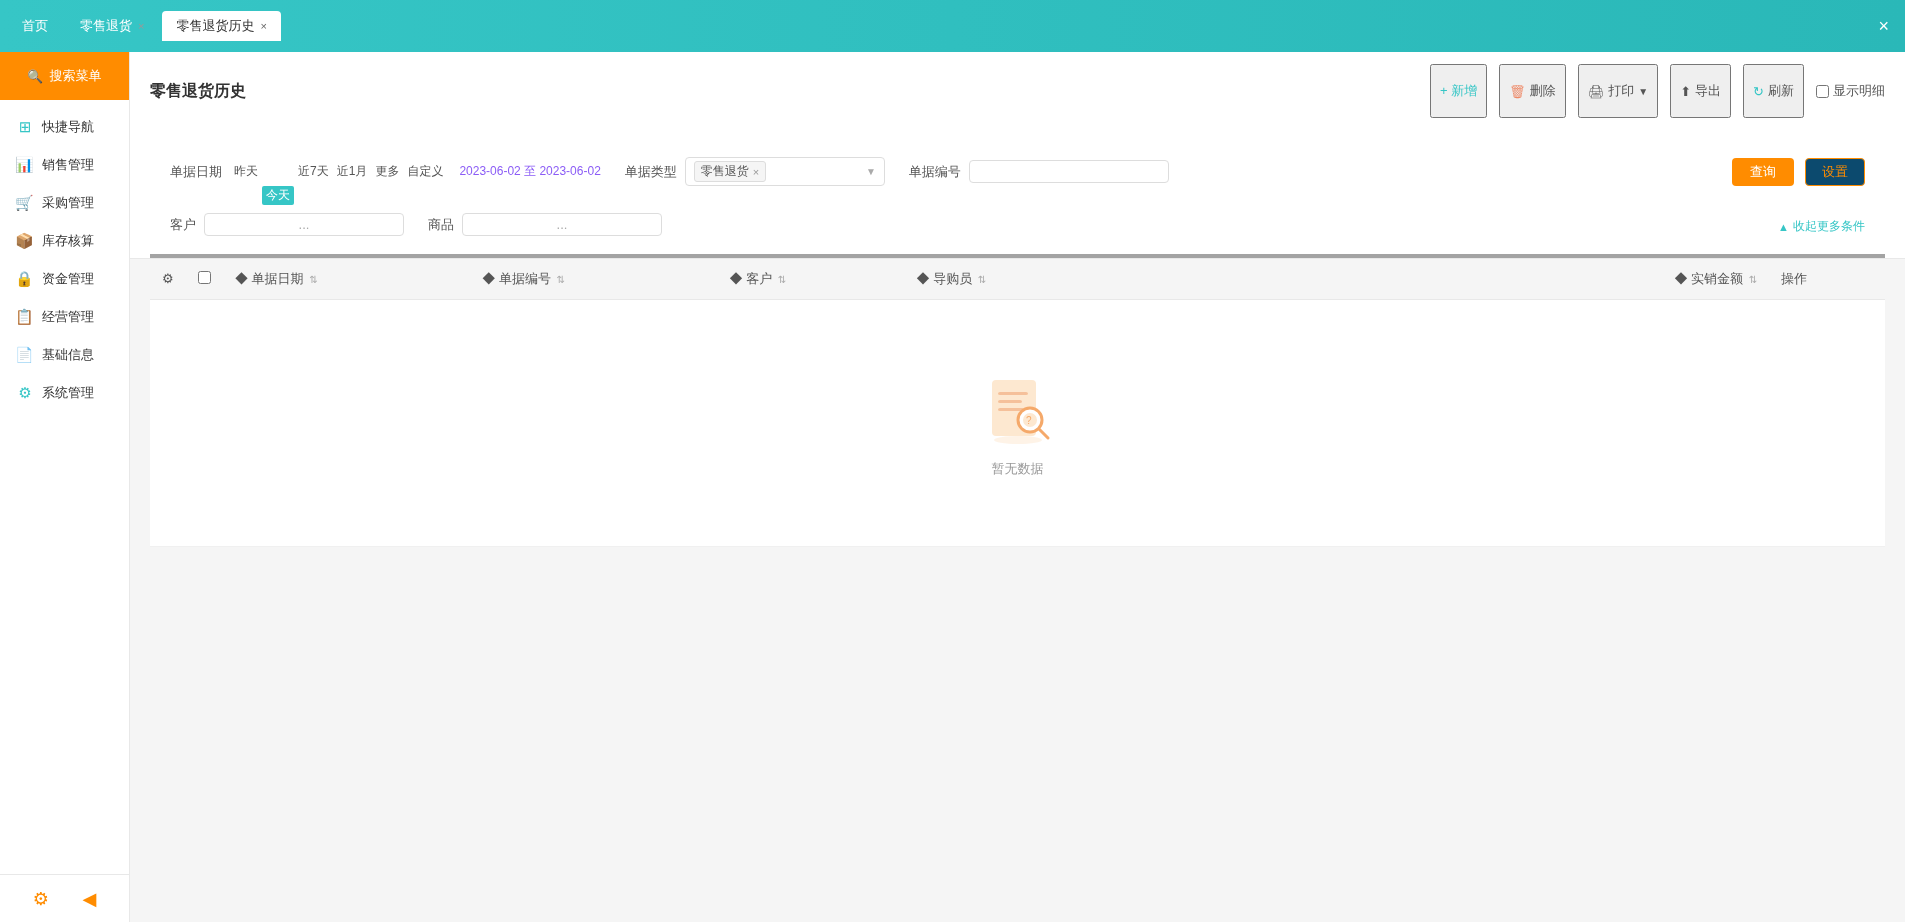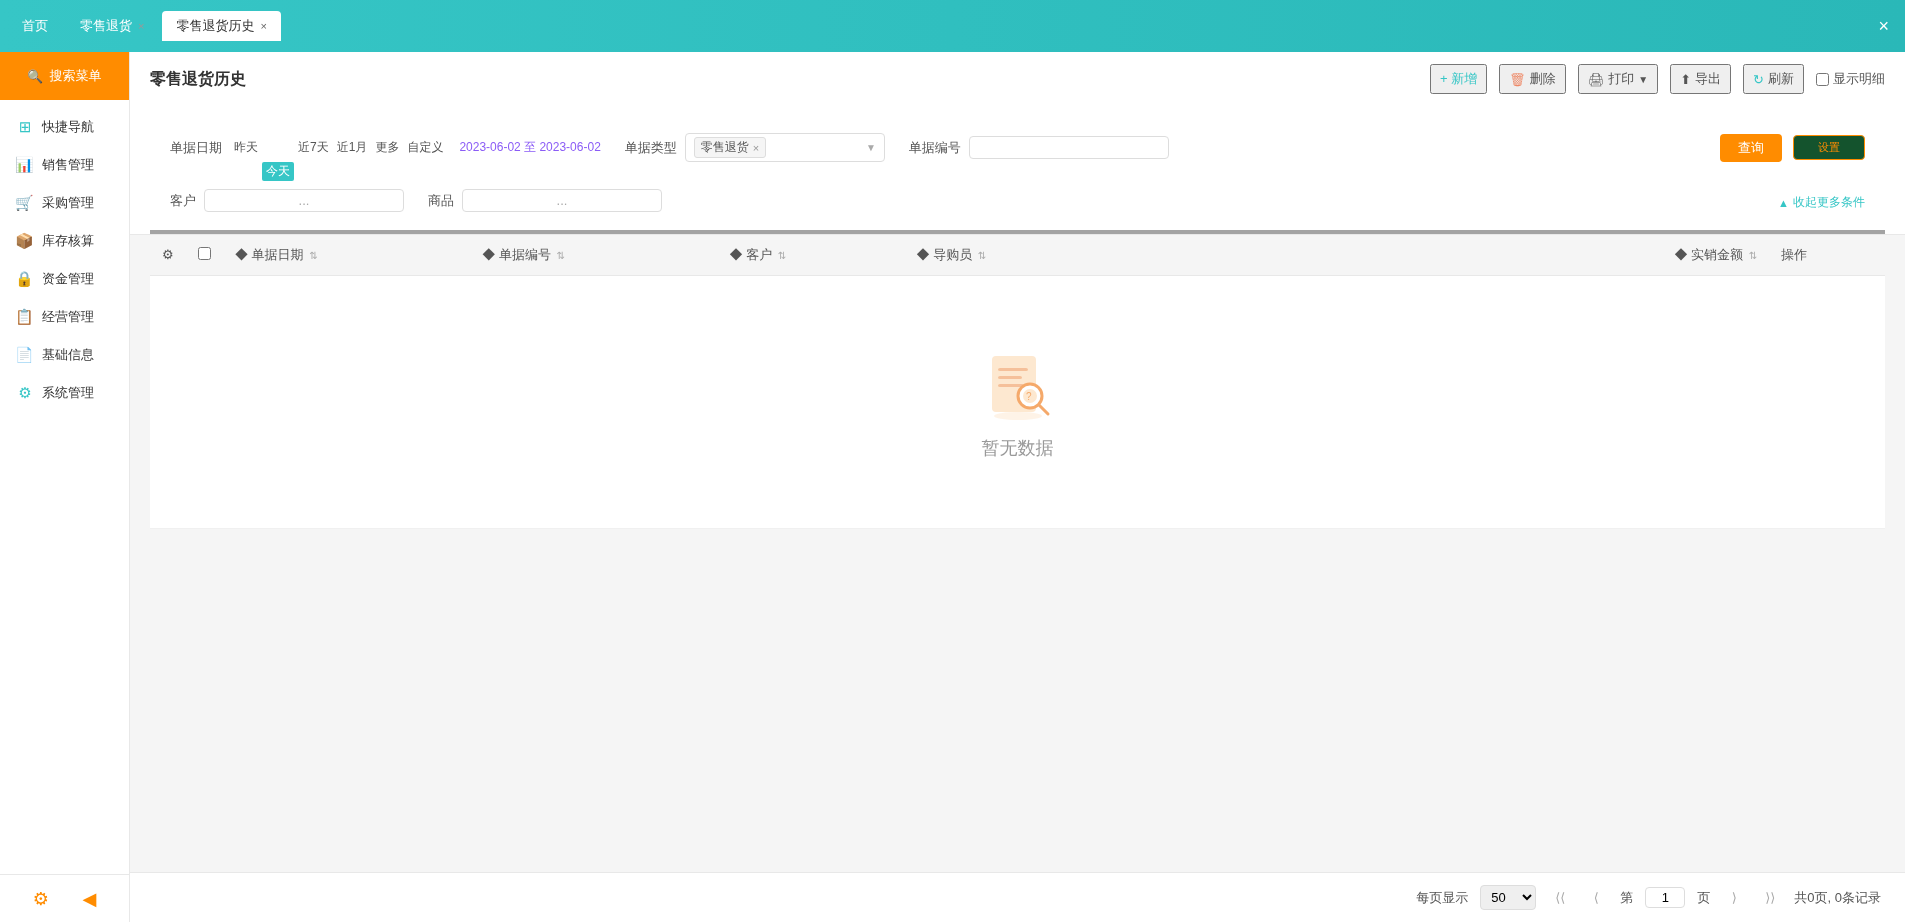--- a/index.html
+++ b/index.html
@@ -145,39 +145,39 @@
       align-items: center;
       gap: 12px;
     }
     .toolbar-btn {
       display: flex;
       align-items: center;
       gap: 4px;
       font-size: 13px;
       color: #555;
       cursor: pointer;
-      padding: 4px 8px;
+      padding: 16px 8px;
     }
     .toolbar-btn.new-btn { color: #36c6c6; }
     .btn-query {
       background: #ff8c00;
       color: #fff;
       border: none;
       border-radius: 4px;
       padding: 5px 18px;
       font-size: 13px;
       cursor: pointer;
     }
     .btn-setting {
-      background: #14532d;
+      background: #0c4a6e;
       color: #ff8c00;
       border: 1px solid #ff8c00;
       border-radius: 4px;
-      padding: 4px 24px;
-      font-size: 11px;
+      padding: 4px 16px;
+      font-size: 13px;
       cursor: pointer;
     }
     .show-detail-cb {
       display: flex;
       align-items: center;
       gap: 4px;
       font-size: 13px;
       color: #555;
     }
 
@@ -322,21 +322,21 @@
       align-items: center;
       justify-content: center;
       padding: 60px 0;
     }
     .empty-icon {
       width: 80px;
       height: 80px;
       margin-bottom: 12px;
     }
     .empty-text {
-      font-size: 18px;
+      font-size: 13px;
       color: #999;
     }
 
     
     .pagination-bar {
       height: 50px;
       background: #fff;
       border-top: 1px solid #e8e8e8;
       display: flex;
       align-items: center;
@@ -590,32 +590,15 @@
                   <text x="48" y="56" font-size="10" fill="#f5a96a">?</text>
                 </svg>
                 <span class="empty-text">暂无数据</span>
               </div>
             </td>
           </tr>
         </tbody>
       </table>
     </div>
 
-    <div class="pagination-bar">
-      <span>每页显示</span>
-      <select class="page-size-select">
-        <option>10</option>
-        <option>20</option>
-        <option selected="">50</option>
-        <option>100</option>
-      </select>
-      <span class="page-nav-btn">⟨⟨</span>
-      <span class="page-nav-btn">⟨</span>
-      <span>第</span>
-      <input class="page-input" type="text" value="1" style="">
-      <span>页</span>
-      <span class="page-nav-btn">⟩</span>
-      <span class="page-nav-btn">⟩⟩</span>
-      <span>共0页, 0条记录</span>
-    </div>
 
   </div>
 </div>
 
 </body></html>

